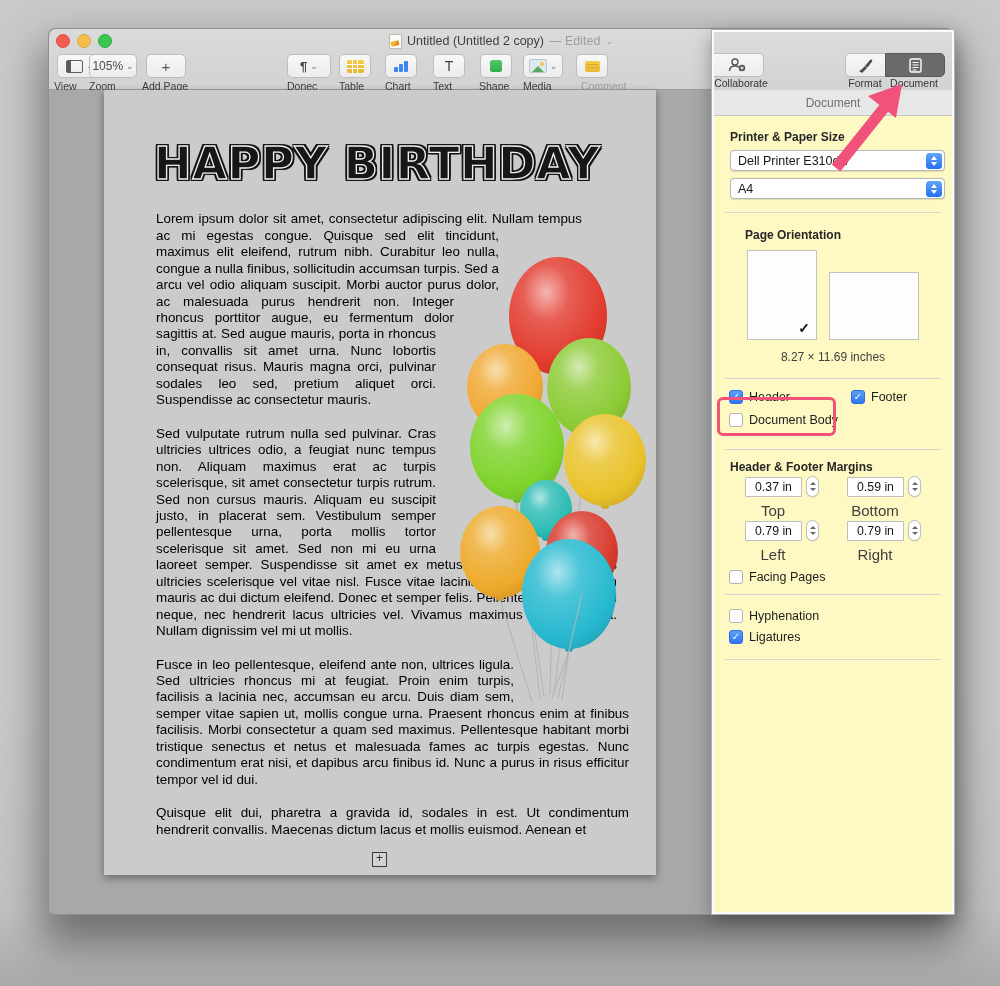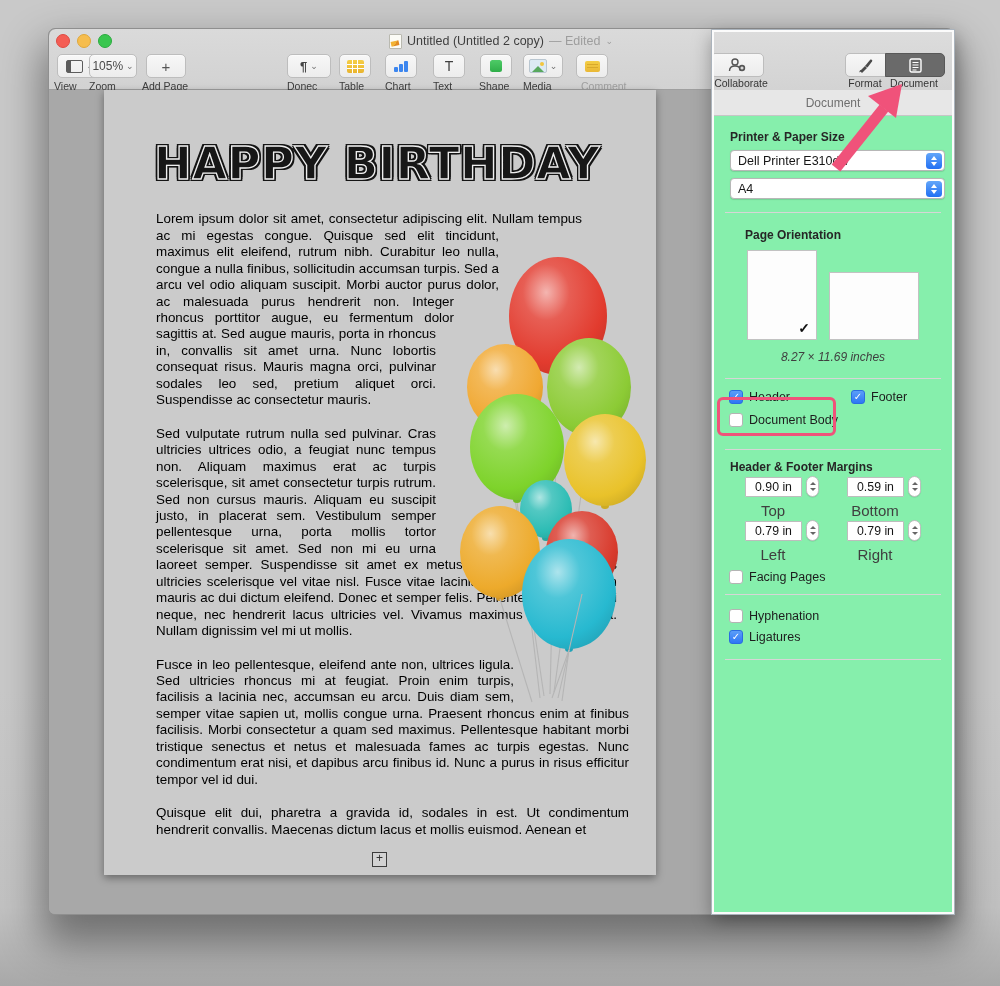--- a/index.html
+++ b/index.html
@@ -81,21 +81,21 @@
     shape-outside:polygon(153px 0,193px 0,193px 480px,85px 480px,85px 425px,188px 425px,188px 330px,0 330px,0 130px,25px 130px,25px 95px,70px 95px,70px 30px,153px 30px);
     shape-margin:7px;
   }
   .balloons{position:absolute;left:330px;top:156px;width:224px;height:460px;}
   .addpage{
     position:absolute;left:268px;top:762px;width:13px;height:13px;border:1.2px solid #3c3c3c;
     color:#333;font-size:12px;line-height:11px;text-align:center;background:rgba(255,255,255,.15);
   }
   
   .panel{
-    position:absolute;left:712px;top:30px;width:238px;height:880px;background:#86efac;
+    position:absolute;left:712px;top:30px;width:238px;height:880px;background:#fef9c3;
     border:2px solid #fbfbfb;box-shadow:0 0 0 1px #aab3bc, 0 6px 18px rgba(0,0,0,.35);
     overflow:hidden;font-size:12.5px;color:#1f1f1f;
   }
   .pstrip{position:absolute;left:0;top:0;right:0;height:58px;background:linear-gradient(#dcdcdc,#d3d3d3);border-bottom:1px solid #aaa;}
   .pbtn{position:absolute;height:22px;background:linear-gradient(#f7f7f7,#ececec);border:1px solid #bdbdbd;border-radius:5px;display:flex;align-items:center;justify-content:center;}
   .pbtn.sel{background:#6a6a6a;border-color:#585858;}
   .plab{position:absolute;font-size:10.5px;color:#353535;top:45px;white-space:nowrap;}
   .ptab{position:absolute;left:0;top:58px;right:0;height:25px;background:#e7e7e7;border-bottom:1px solid #c6c6c6;display:flex;align-items:center;justify-content:center;font-size:12px;color:#6f6f6f;}
   .sechead{position:absolute;font-weight:bold;font-size:12px;color:#262626;}
   .select{
@@ -103,21 +103,21 @@
     display:flex;align-items:center;padding-left:7px;box-sizing:border-box;font-size:12.5px;color:#161616;
     box-shadow:0 .5px 1px rgba(0,0,0,.12);
   }
   .bluestep{position:absolute;right:2px;top:1.5px;width:16px;height:16px;border-radius:3.5px;background:linear-gradient(#63a6f9,#2270f3);display:flex;flex-direction:column;align-items:center;justify-content:center;gap:2px;}
   .bluestep i{display:block;width:0;height:0;border-left:3.5px solid transparent;border-right:3.5px solid transparent;}
   .bluestep i.up{border-bottom:4px solid #fff;}
   .bluestep i.dn{border-top:4px solid #fff;}
   .divider{position:absolute;left:11px;right:11px;height:1px;background:#d6d6d6;}
   .orientbox{position:absolute;background:#fdfdfd;border:1px solid #c2c2c2;}
   .orientbox .ck{position:absolute;right:6px;bottom:3px;font-size:14px;font-weight:bold;color:#111;}
-  .dimtext{position:absolute;left:0;right:0;text-align:center;font-size:12px;color:#3f3f3f;font-style:italic;}
+  .dimtext{position:absolute;left:0;right:0;text-align:center;font-size:12px;color:#3f3f3f;}
   .cbrow{position:absolute;display:flex;align-items:center;gap:6px;}
   .cb{width:14px;height:14px;border-radius:3px;background:#fff;border:1px solid #b4b4b4;box-sizing:border-box;display:flex;align-items:center;justify-content:center;font-size:10px;color:#fff;line-height:1;}
   .cb.on{background:linear-gradient(#5b9ef8,#2d77f5);border-color:#2a6de0;}
   .cblabel{font-size:12.5px;color:#1d1d1d;white-space:nowrap;}
   .field{position:absolute;width:57px;height:20px;background:#fff;border:1px solid #bdbdbd;box-sizing:border-box;display:flex;align-items:center;justify-content:center;font-size:12.3px;color:#141414;border-radius:1px;}
   .ministep{position:absolute;width:13px;height:21px;background:#fff;border:1px solid #bfbfbf;border-radius:7px;box-sizing:border-box;display:flex;flex-direction:column;align-items:center;justify-content:center;gap:3px;box-shadow:0 .5px 1px rgba(0,0,0,.15);}
   .ministep i{display:block;width:0;height:0;border-left:3px solid transparent;border-right:3px solid transparent;}
   .ministep i.up{border-bottom:3.5px solid #666;}
   .ministep i.dn{border-top:3.5px solid #666;}
   .flabel{position:absolute;font-size:15px;color:#3f3f3f;text-align:center;width:60px;}
@@ -388,21 +388,21 @@
     <span class="cb on">✓</span>
     <span class="cblabel">Footer</span>
   </div>
   <div class="cbrow" style="left:15px;top:381px">
     <span class="cb"></span>
     <span class="cblabel">Document Body</span>
   </div>
   <div class="divider" style="top:417px"></div>
 
   <div class="sechead" style="left:16px;top:428px">Header &amp; Footer Margins</div>
-  <div class="field" style="left:31px;top:445px">0.90 in</div>
+  <div class="field" style="left:31px;top:445px">0.37 in</div>
   <div class="ministep" style="left:92px;top:444px">
       <i class="up"></i>
       <i class="dn"></i>
     </div>
   <div class="flabel" style="left:29px;top:470px">Top</div>
   <div class="field" style="left:133px;top:445px">0.59 in</div>
   <div class="ministep" style="left:194px;top:444px">
       <i class="up"></i>
       <i class="dn"></i>
     </div>

